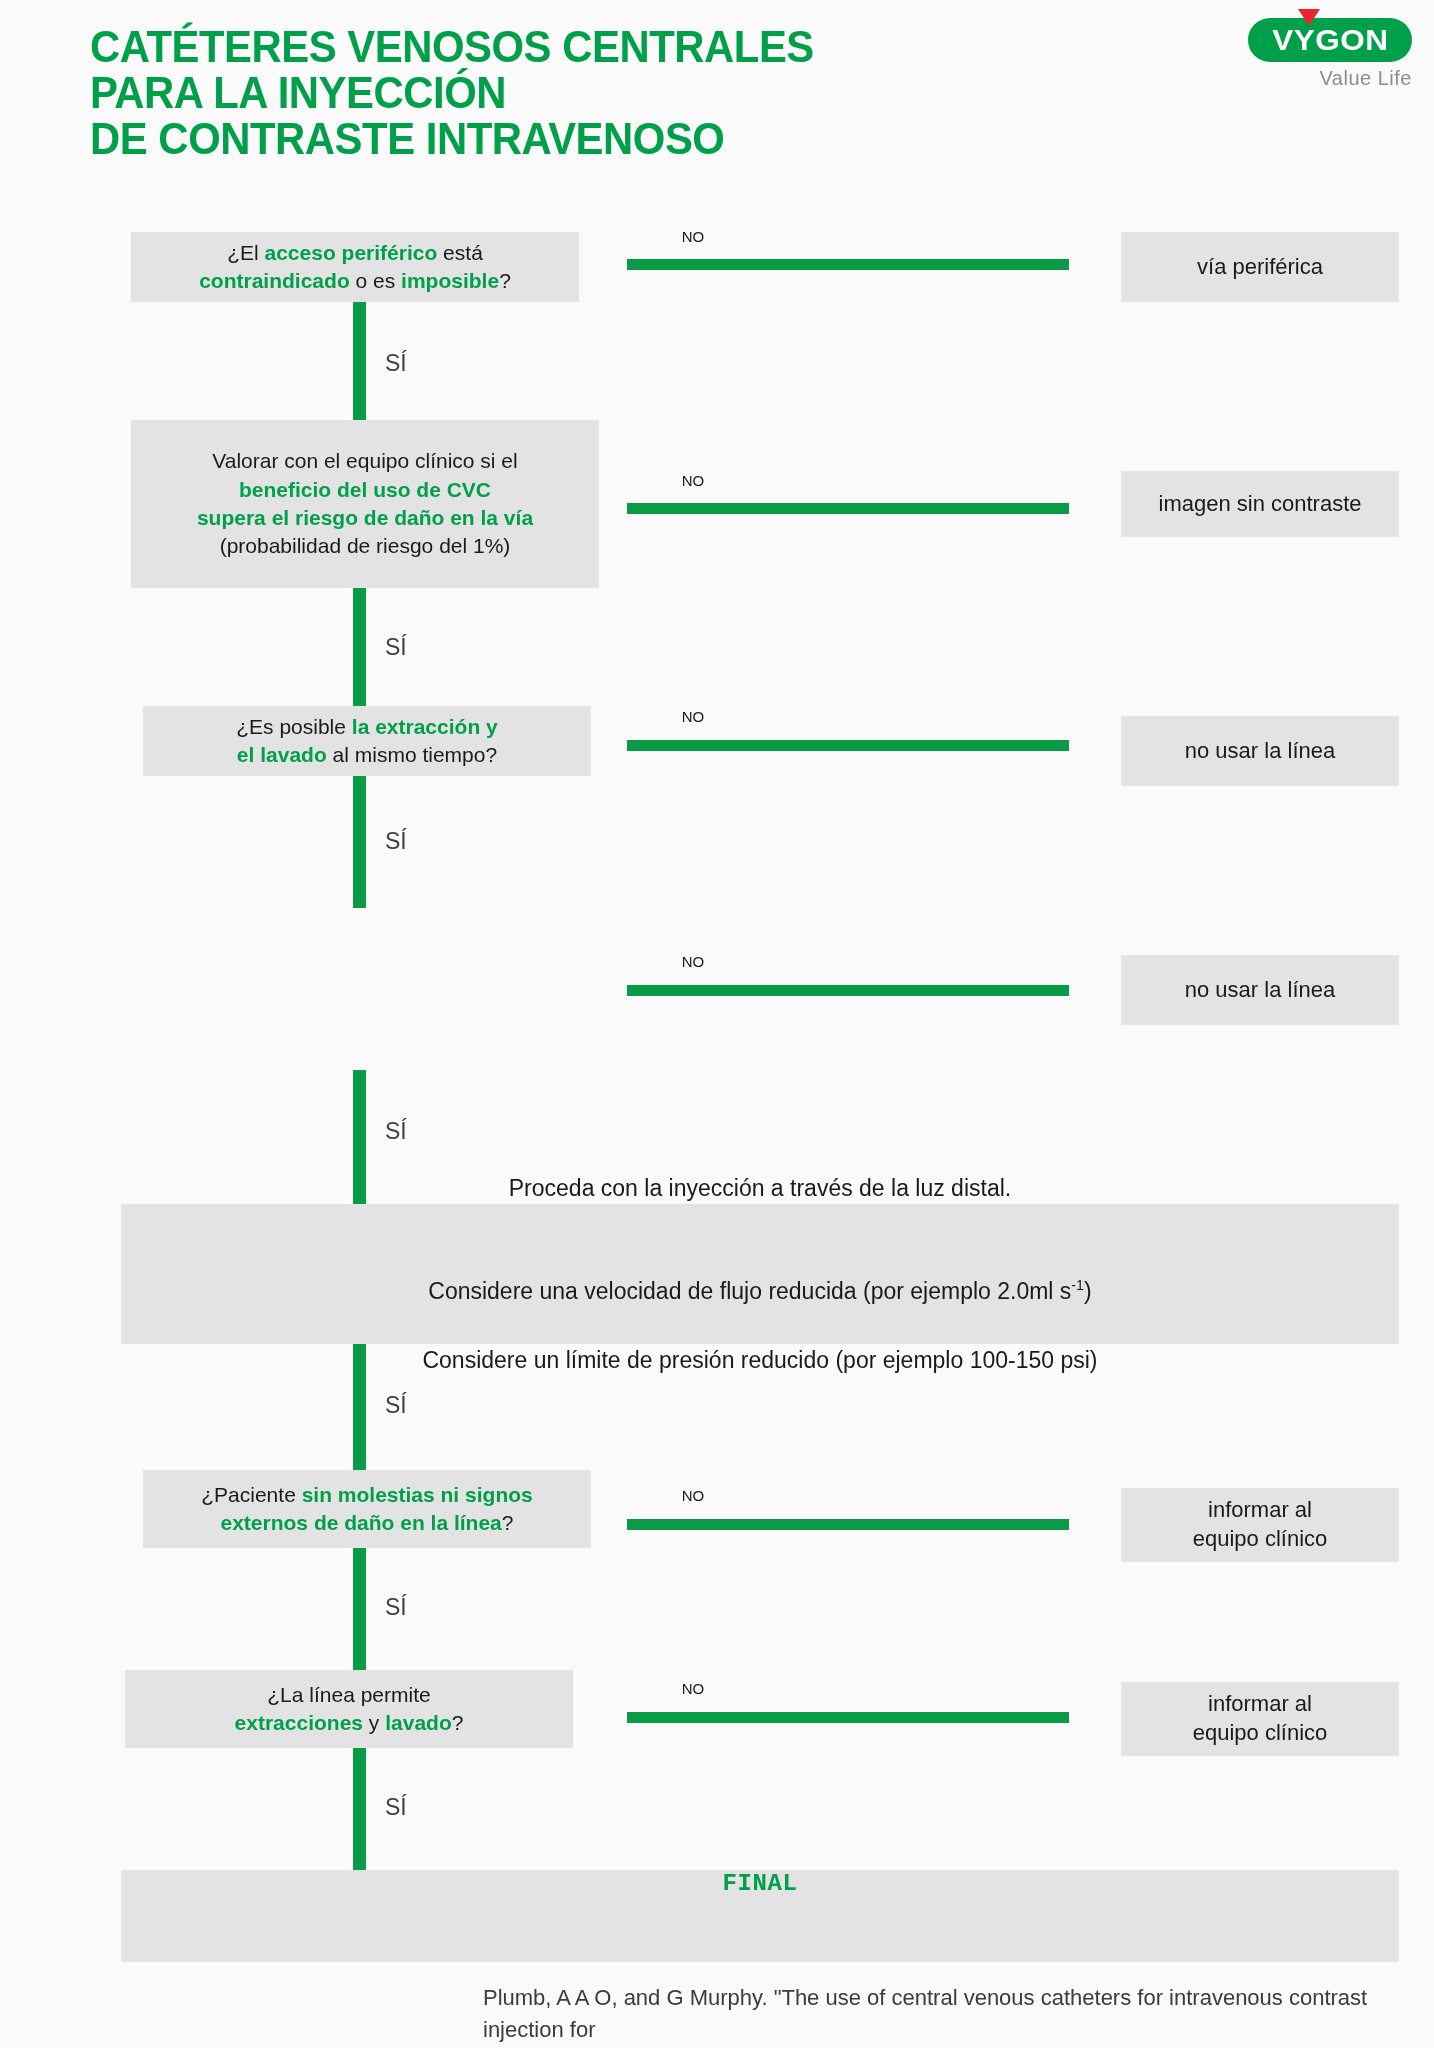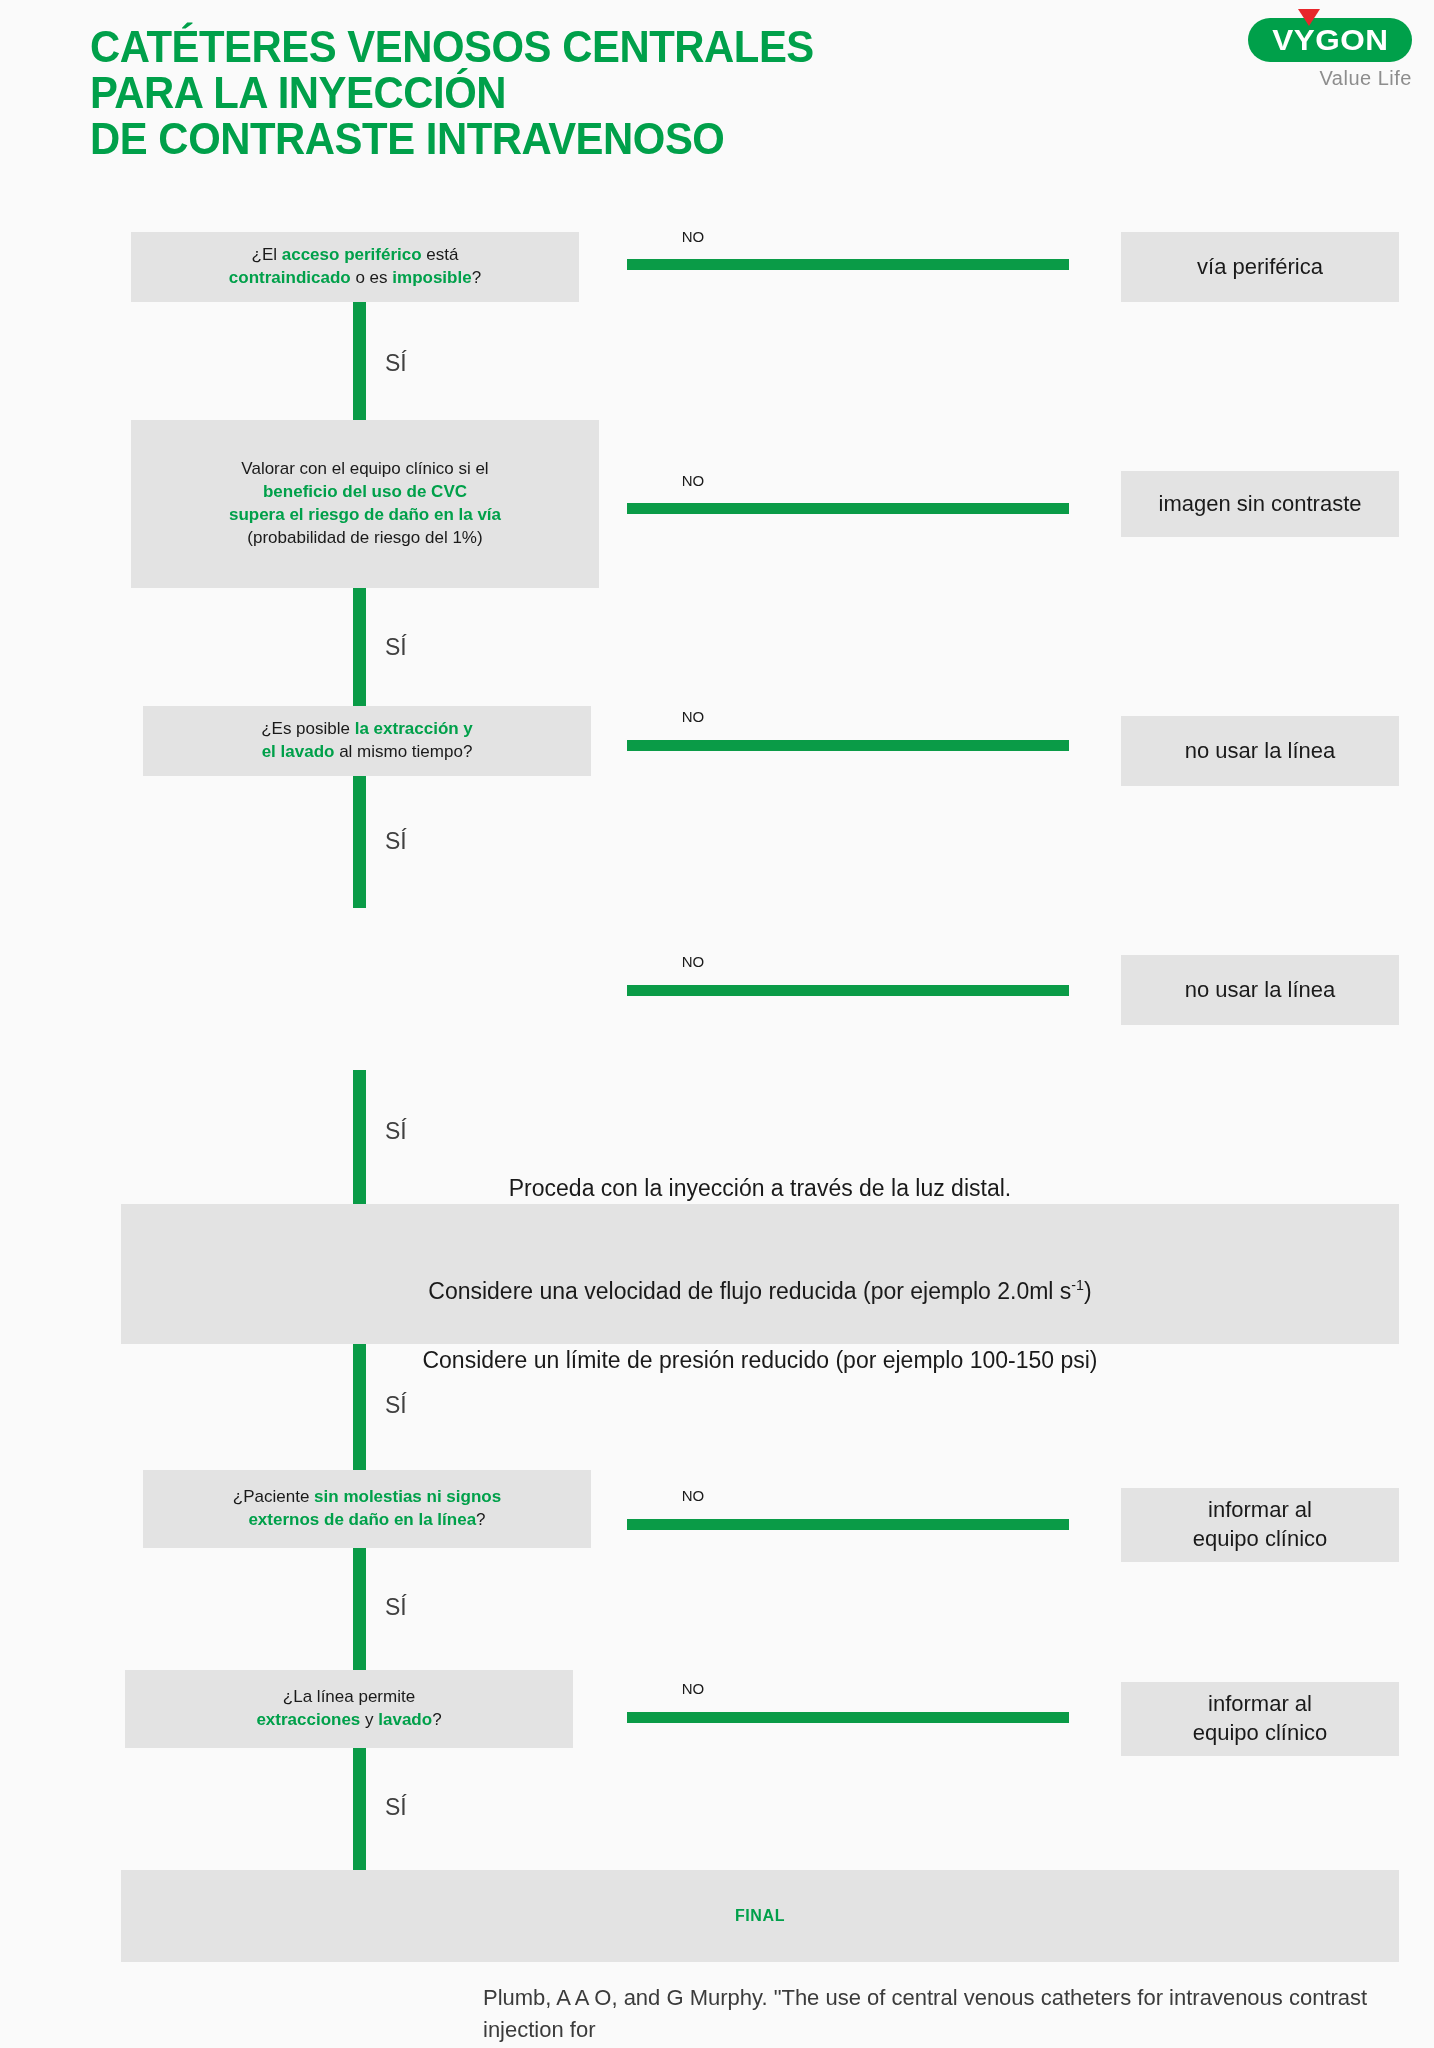--- a/index.html
+++ b/index.html
@@ -96,21 +96,21 @@
 
   .qbox {
     position:absolute;
     background:#e3e3e3;
     display:flex;
     align-items:center;
     justify-content:center;
     text-align:center;
     padding:10px 18px;
     color:#1a1a1a;
-    font-size:17px;
+    font-size:21px;
     line-height:1.35;
   }
   .qbox b { color:#00a04a; font-weight:bold; }
 
   .nolabel {
     position:absolute;
     color:#1a1a1a;
     font-size:15px;
     text-align:center;
     width:120px;
@@ -166,27 +166,26 @@
   }
   .wide .inner { white-space:pre-line; }
   .wide sup { font-size:0.62em; vertical-align:super; }
 
   .finalbox {
     position:absolute;
     left:88px;
     width:1278px;
     background:#e3e3e3;
     display:flex;
-    align-items:center;
     justify-content:center;
     color:#00a04a;
     font-weight:bold;
-    font-size:16px;
+    font-size:24px;
     letter-spacing:0.6px;
-    font-family:Liberation Sans, sans-serif;
+    font-family:Liberation Mono, monospace;
   }
 
   
   .citation {
     position:absolute;
     left:450px;
     top:1982px;
     width:930px;
     color:#3b3b3b;
     font-size:22px;

